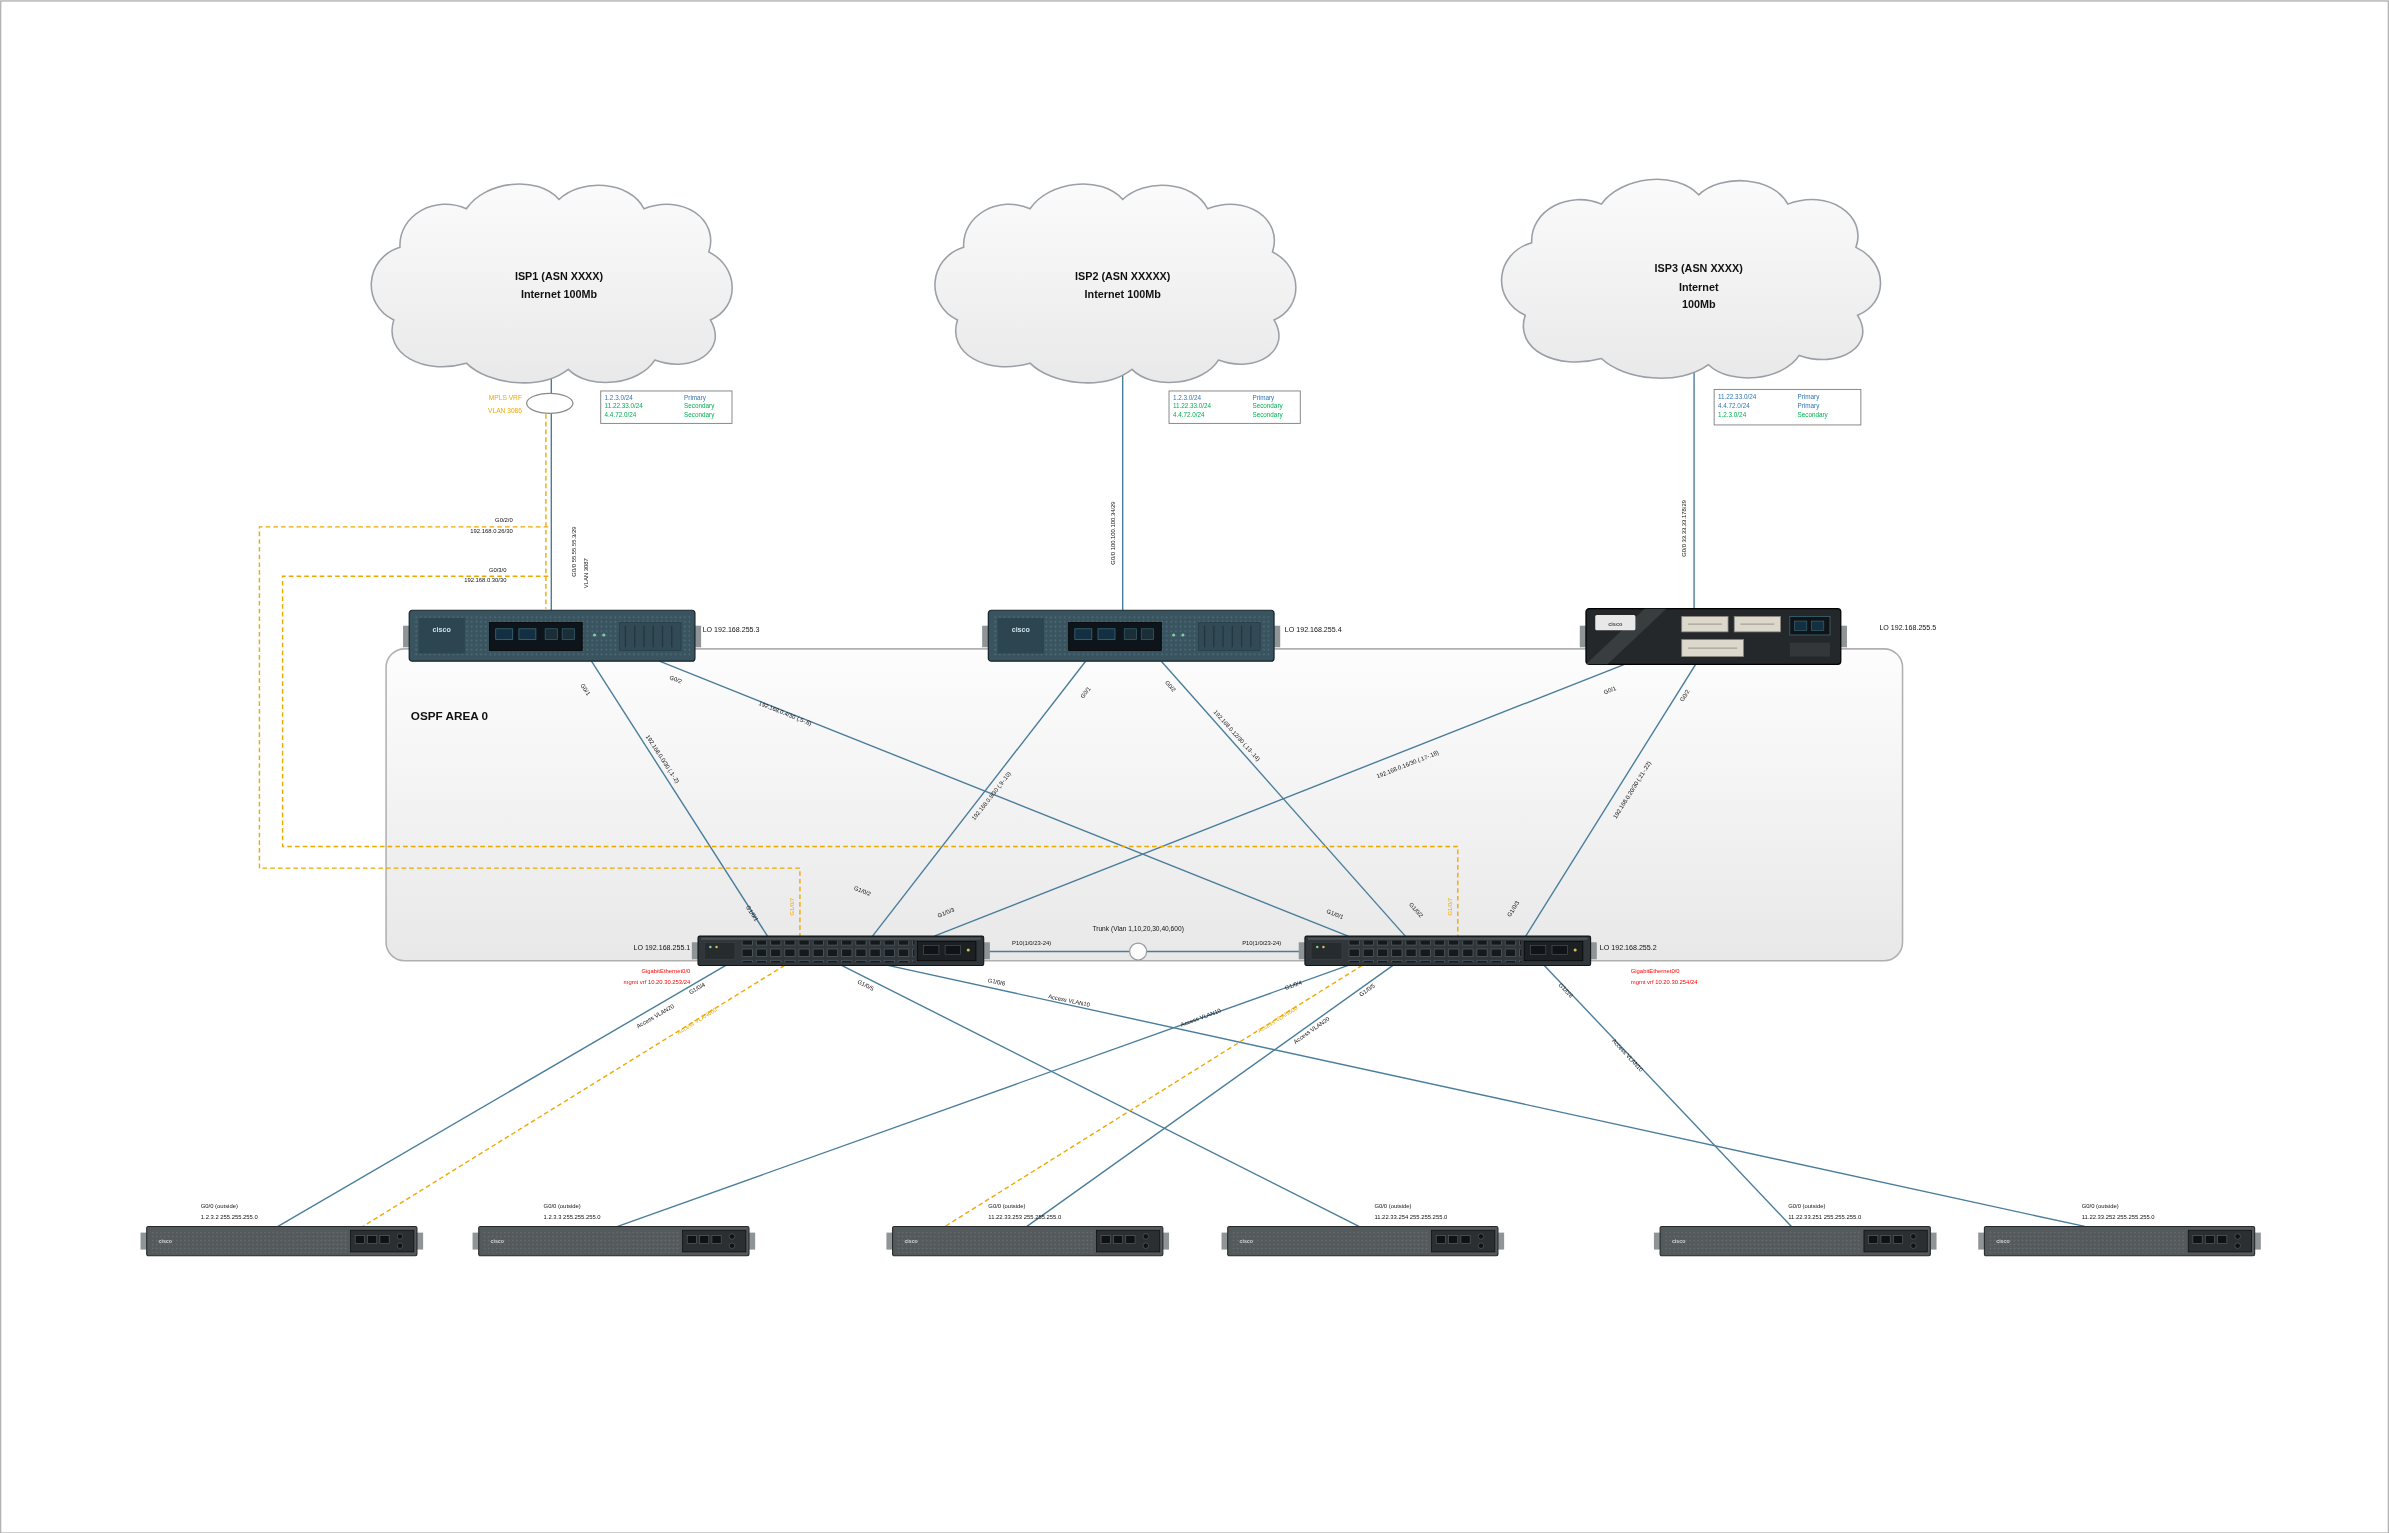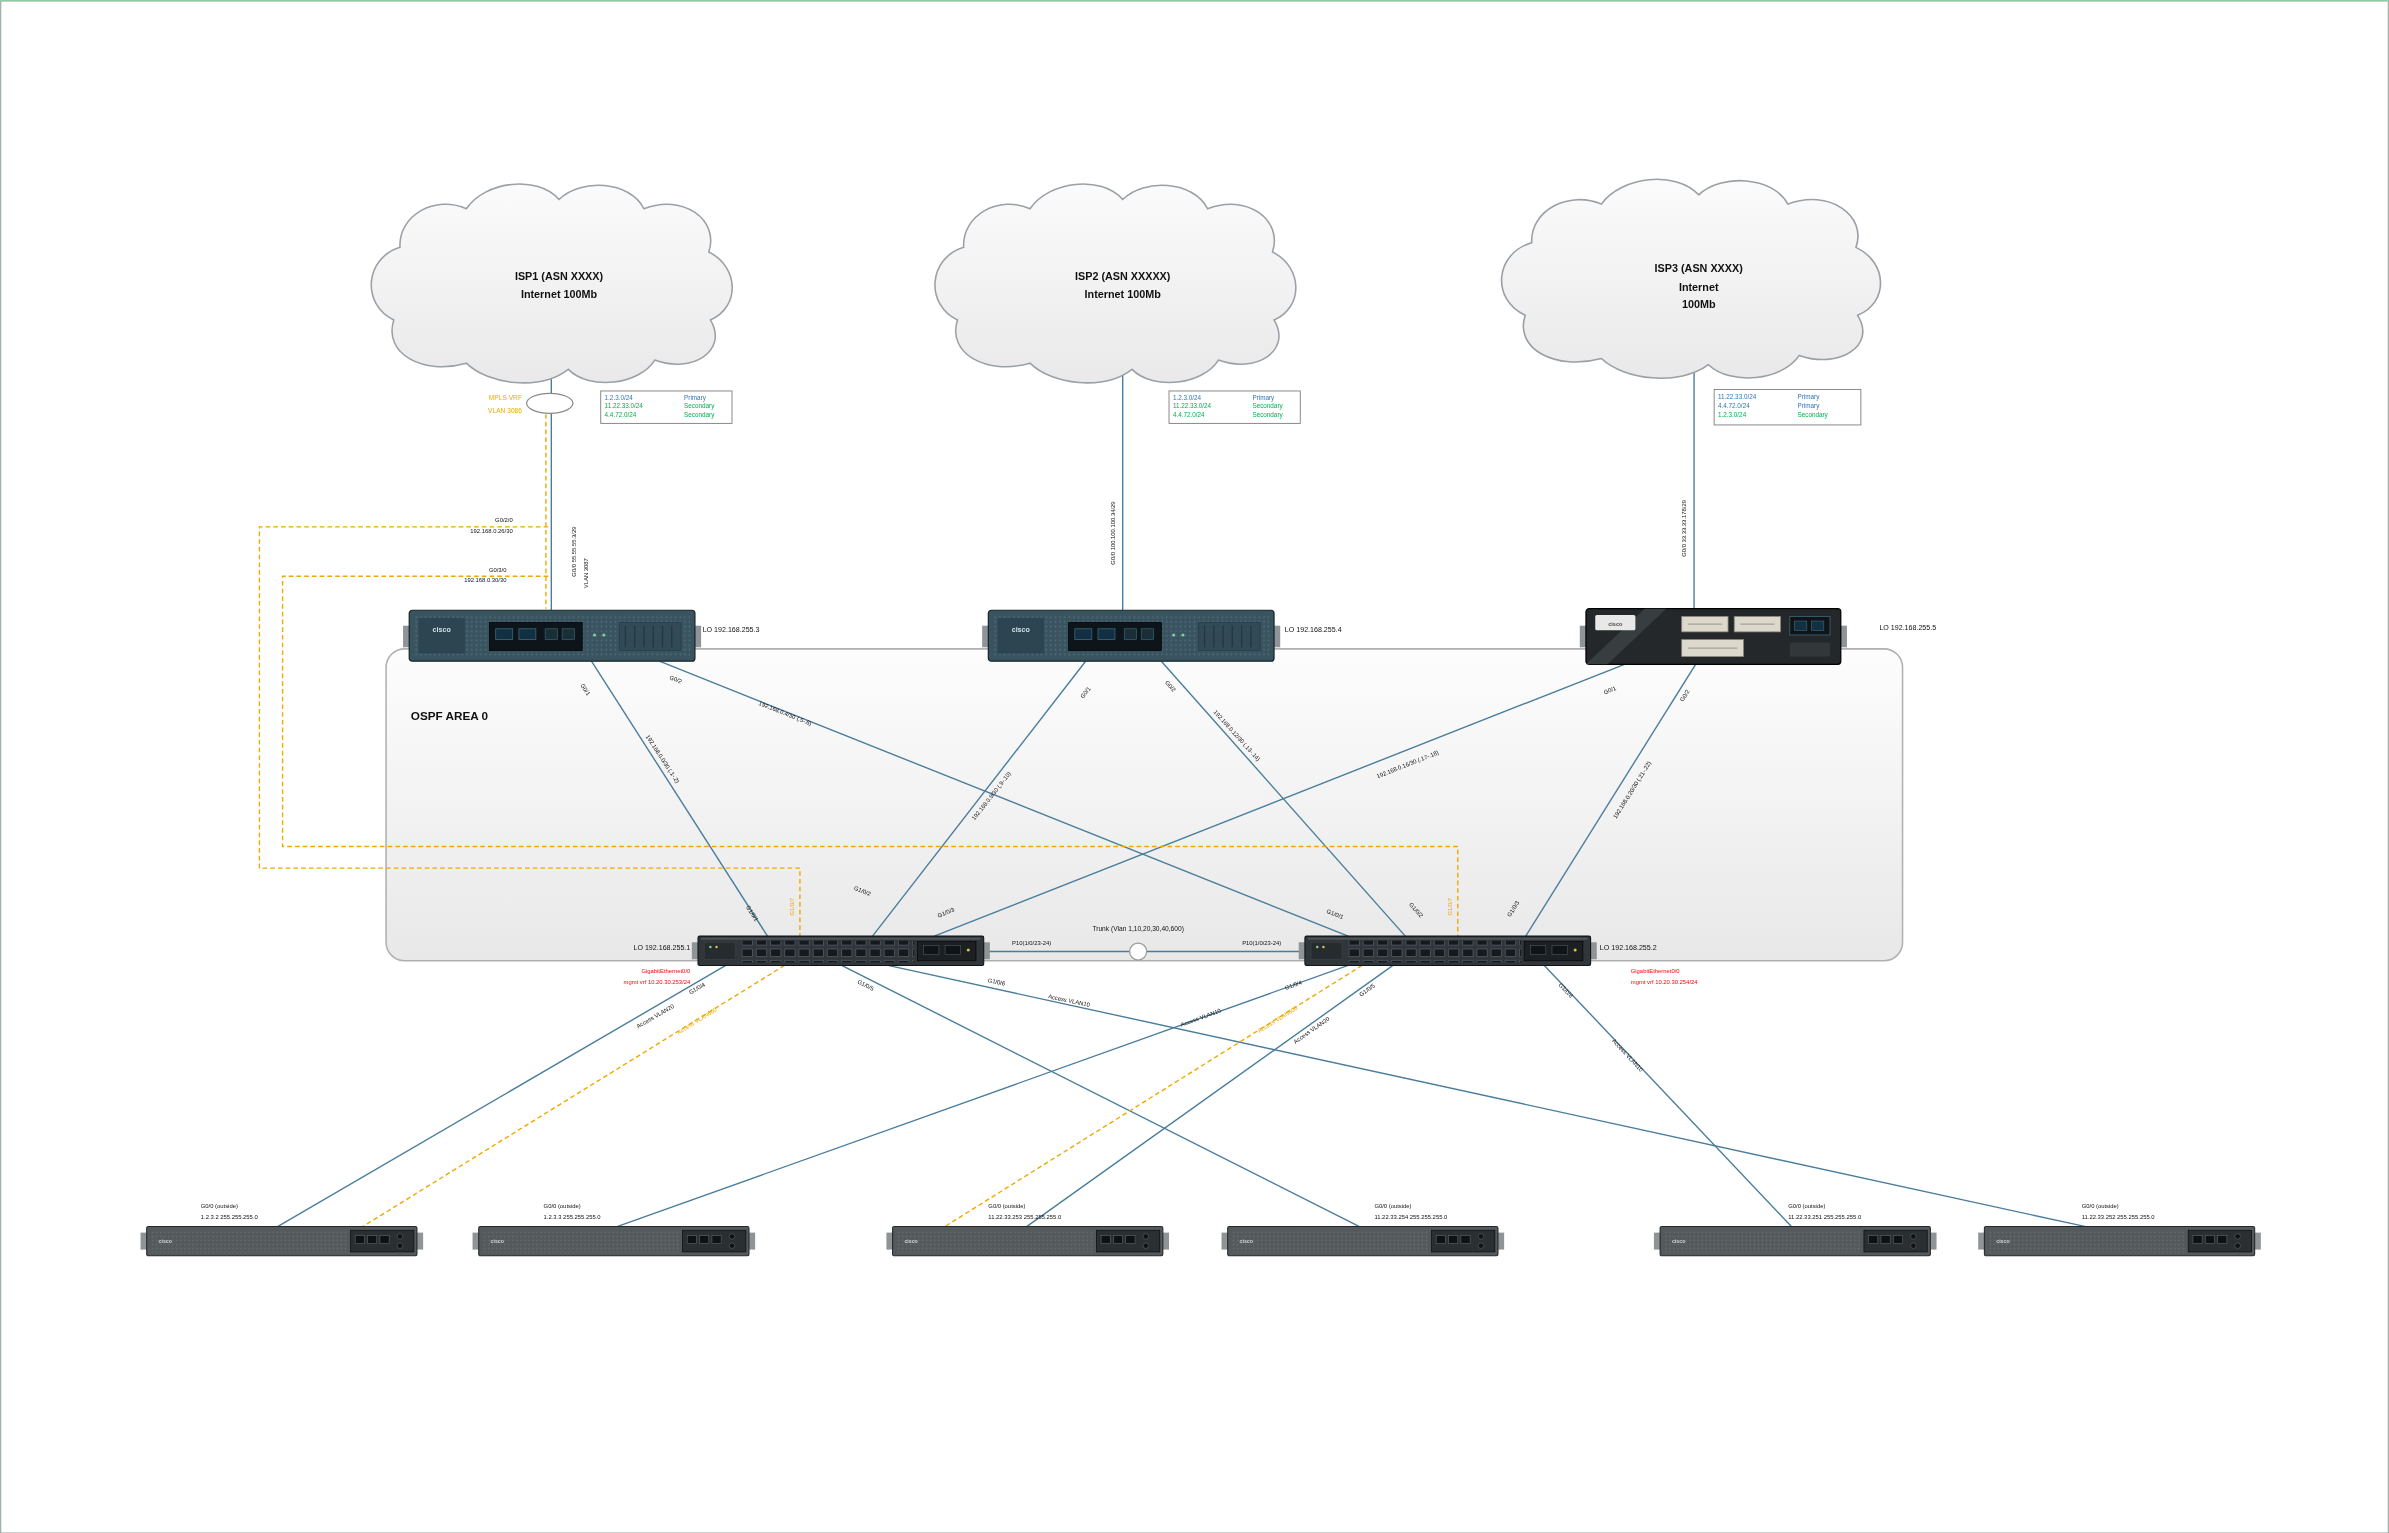--- a/index.html
+++ b/index.html
@@ -1,16 +1,16 @@
 <!DOCTYPE html>
 <html style="--line-blue: #4a7d9b; --dashed-orange: #eda900; --text-red: #ff0000; --text-green: #00b050; --text-blue: #2e75b6;font-size:12px"><head>
 <meta charset="utf-8">
 <style>
   html,body{margin:0;padding:0;background:#fff;}
-  .frame{width:2389px;height:1534px;background:#86efac;position:relative;overflow:hidden;}
+  .frame{width:2389px;height:1534px;background:#e5e5e5;position:relative;overflow:hidden;}
   svg{display:block;}
   text{font-family:"Liberation Sans",sans-serif;fill:#111;}
   .cloud-title{font-size:7px;font-weight:bold;}
   .ospf-label{font-size:7.6px;font-weight:bold;}
   .loopback{font-size:4.6px;}
   .lbl{font-size:4.3px;}
   .lbl2{font-size:3.8px;}
   .ipbox-txt{font-size:4.1px;}
   .red{fill:var(--text-red,#ff0000);}
   .orange{fill:var(--dashed-orange,#eda900);}

